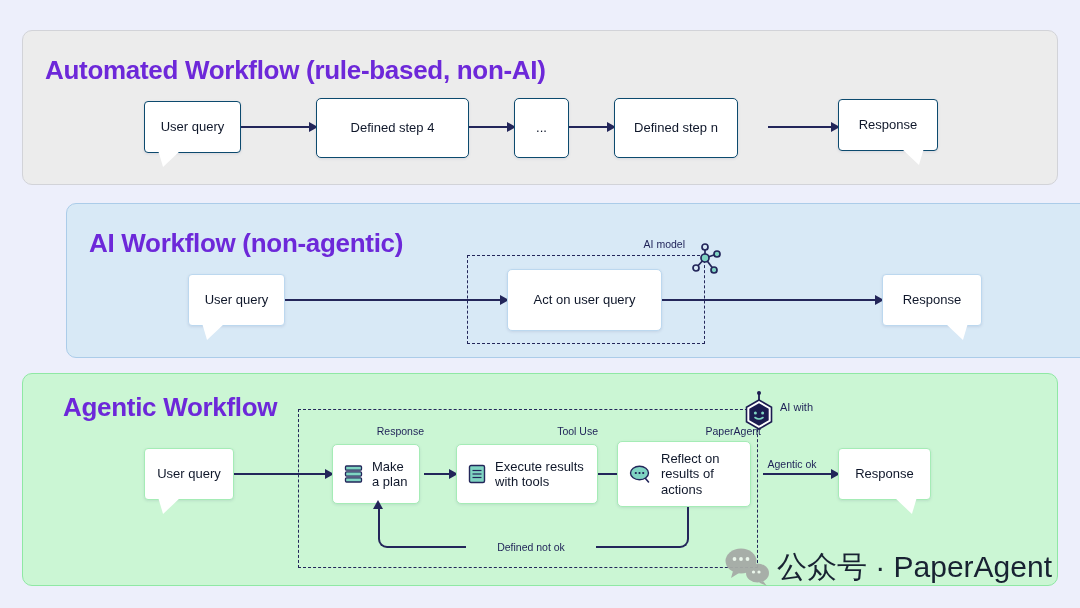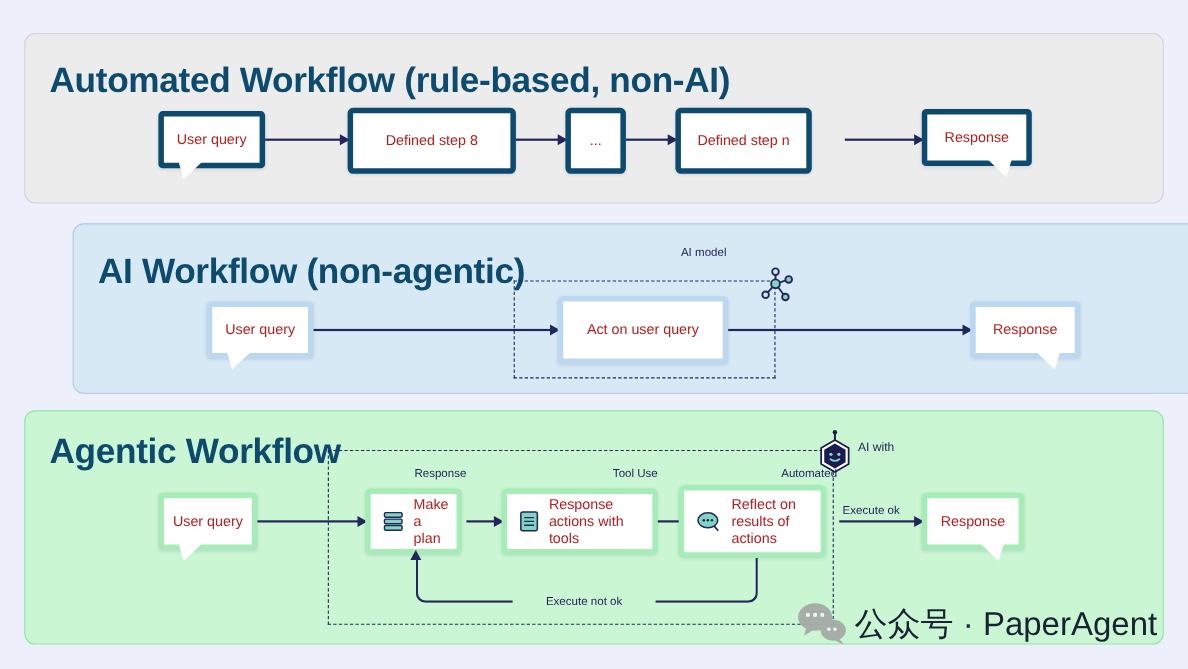--- a/index.html
+++ b/index.html
@@ -12,27 +12,27 @@
   }
   .panel {
     position:absolute; left:22px; width:1036px;
     border-radius:10px; border:1px solid;
   }
   #p1 { top:30px;  height:155px; background:#ececec; border-color:#d2d3d8; }
   #p2 { top:203px; height:155px; background:#d8e9f6; border-color:#abcce9;margin-left:44px; }
   #p3 { top:373px; height:213px; background:#cbf6d4; border-color:#8fe8a4; }
   .panel-title {
     position:absolute; left:22px; top:24px;
-    font-size:32px; font-weight:700; letter-spacing:-0.3px; color:#0c4a6e;
-  }
-  #p3 .panel-title { top:18px; }
+    font-size:26px; font-weight:700; letter-spacing:-0.3px; color:#6d28d9;
+  }
+  #p3 .panel-title { top:18px;margin-left:18px; }
   .node {
-    position:absolute; background:#fff; border:5px solid #0c4a6e;
+    position:absolute; background:#fff; border:1px solid #0c4a6e;
     border-radius:5px; display:flex; align-items:center; justify-content:center;
-    font-size:13px; color:#b91c1c; text-align:center; line-height:1.18;
+    font-size:13px; color:#0f172a; text-align:center; line-height:1.18;
     box-shadow:0 1px 3px rgba(30,33,87,.10);
   }
   #p2 .node { border-color:#bcd8ef; }
   #p3 .node { border-color:#a5ecb6; }
   .node.icon-box { justify-content:flex-start; text-align:left; padding:0 8px 0 11px; gap:9px; }
   .bubble { border-radius:4px; }
   .tail {
     position:absolute; left:13px; bottom:-15px; width:23px; height:17px;
     background:#fff; clip-path:polygon(0 0,100% 0,22% 100%);
   }
@@ -54,42 +54,42 @@
   }
   #feedback-arrowhead {
     position:absolute; left:350px; top:126px; width:0; height:0;
     border-bottom:9px solid #23265a; border-left:5px solid transparent; border-right:5px solid transparent;
   }
   #result-not-ok {
     position:absolute; left:443px; top:167px; width:130px; text-align:center;
     background:#cbf6d4; font-size:10.5px; color:#1e2157; padding:0 4px;
   }
   #result-ok { position:absolute; left:738px; top:84px; width:62px; text-align:center; font-size:10.5px; }
-  #ai-model-label { left:552px; top:20px; width:66px; text-align:left; }
+  #ai-model-label { left:552px; top:34px; width:66px; text-align:right; }
   #ai-agent-label { left:757px; top:27px; font-size:11px; }
   #watermark {
     position:absolute; right:28px; bottom:20px; display:flex; align-items:center; gap:6px;
     color:#0f172a; font-size:30px; opacity:.95; z-index:5;
   }
 </style>
 </head>
 <body>
 
 <div class="panel" id="p1" style="background-color: rgb(236, 236, 236);">
   <div class="panel-title">Automated Workflow (rule-based, non-AI)</div>
 
   <div class="node bubble" style="left:121px;top:70px;width:97px;height:52px;">
     <span>User query</span>
     <div class="tail"></div>
   </div>
 
   <div class="harrow" style="left:218px;top:95px;width:75px;"></div>
 
   <div class="node" style="left:293px;top:67px;width:153px;height:60px;">
-    <span>Defined step 8</span>
+    <span>Defined step 4</span>
   </div>
 
   <div class="harrow" style="left:446px;top:95px;width:45px;"></div>
 
   <div class="node" style="left:491px;top:67px;width:55px;height:60px;">
     <span>...</span>
   </div>
 
   <div class="harrow" style="left:546px;top:95px;width:45px;"></div>
 
@@ -165,21 +165,21 @@
       <polygon points="18,14.2 27.7,19.8 27.7,31.2 18,36.8 8.3,31.2 8.3,19.8" fill="#1b1b50"></polygon>
       <circle cx="14.4" cy="24" r="1.5" fill="#7fd4c2"></circle>
       <circle cx="21.6" cy="24" r="1.5" fill="#7fd4c2"></circle>
       <path d="M14 28.5 Q18 31.5 22 28.5" stroke="#7fd4c2" stroke-width="1.6" fill="none" stroke-linecap="round"></path>
     </svg>
   </div>
   <div class="small-label" id="ai-agent-label">AI with</div>
 
   <div class="sublabel" style="left:309px;width:92px;top:51px;">Response</div>
   <div class="sublabel" style="left:433px;width:142px;top:51px;">Tool Use</div>
-  <div class="sublabel" style="left:606px;width:132px;top:51px;">Automated</div>
+  <div class="sublabel" style="left:606px;width:132px;top:51px;">PaperAgent</div>
 
   <div class="harrow" style="left:211px;top:99px;width:98px;"></div>
 
   <div class="node icon-box" style="left:309px;top:70px;width:88px;height:60px;align-items:center;">
     <span class="node-icon">
       <svg width="19" height="18" viewBox="0 0 19 18">
         <rect x="1.5" y="1" width="16" height="4.2" rx="1" fill="#7fd4c2" stroke="#23265a" stroke-width="1.3"></rect>
         <rect x="1.5" y="6.9" width="16" height="4.2" rx="1" fill="#7fd4c2" stroke="#23265a" stroke-width="1.3"></rect>
         <rect x="1.5" y="12.8" width="16" height="4.2" rx="1" fill="#7fd4c2" stroke="#23265a" stroke-width="1.3"></rect>
       </svg>
@@ -191,49 +191,49 @@
 
   <div class="node icon-box" style="left:433px;top:70px;width:142px;height:60px;">
     <span class="node-icon">
       <svg width="18" height="20" viewBox="0 0 18 20">
         <rect x="1.5" y="1.5" width="15" height="17" rx="1.5" fill="#7fd4c2" stroke="#23265a" stroke-width="1.4"></rect>
         <line x1="4.5" y1="6.5" x2="13.5" y2="6.5" stroke="#23265a" stroke-width="1.2"></line>
         <line x1="4.5" y1="10" x2="13.5" y2="10" stroke="#23265a" stroke-width="1.2"></line>
         <line x1="4.5" y1="13.5" x2="13.5" y2="13.5" stroke="#23265a" stroke-width="1.2"></line>
       </svg>
     </span>
-    <span>Response actions with tools</span>
+    <span>Execute results with tools</span>
   </div>
 
   <div class="harrow" style="left:575px;top:99px;width:31px;"></div>
 
   <div class="node icon-box" style="left:594px;top:67px;width:134px;height:66px;">
     <span class="node-icon">
       <svg width="23" height="19" viewBox="0 0 23 19">
         <ellipse cx="10.5" cy="8" rx="9" ry="6.8" fill="#7fd4c2" stroke="#23265a" stroke-width="1.4"></ellipse>
         <circle cx="6.8" cy="8" r="1.1" fill="#1b1b50"></circle>
         <circle cx="10.5" cy="8" r="1.1" fill="#1b1b50"></circle>
         <circle cx="14.2" cy="8" r="1.1" fill="#1b1b50"></circle>
         <line x1="16.5" y1="13.5" x2="19.5" y2="17" stroke="#23265a" stroke-width="1.6" stroke-linecap="round"></line>
       </svg>
     </span>
     <span>Reflect on results of actions</span>
   </div>
 
   <div class="harrow" style="left:740px;top:99px;width:75px;"></div>
-  <div id="result-ok">Execute ok</div>
+  <div id="result-ok">Agentic ok</div>
 
   <div class="node bubble" style="left:815px;top:74px;width:93px;height:52px;">
     <span>Response</span>
     <div class="tail right"></div>
   </div>
 
   <div id="feedback-loop"></div>
   <div id="feedback-arrowhead"></div>
-  <div id="result-not-ok">Execute not ok</div>
+  <div id="result-not-ok">Defined not ok</div>
 </div>
 
 <div id="watermark">
   <span style="line-height:0;">
     <svg width="48" height="42" viewBox="0 0 48 42">
       <ellipse cx="18" cy="15" rx="15.5" ry="12.5" fill="#a6aba6"></ellipse>
       <polygon points="10,25 8,32 16,27" fill="#a6aba6"></polygon>
       <circle cx="11.5" cy="13" r="1.9" fill="#edf8ee"></circle>
       <circle cx="18" cy="13" r="1.9" fill="#edf8ee"></circle>
       <circle cx="24.5" cy="13" r="1.9" fill="#edf8ee"></circle>

